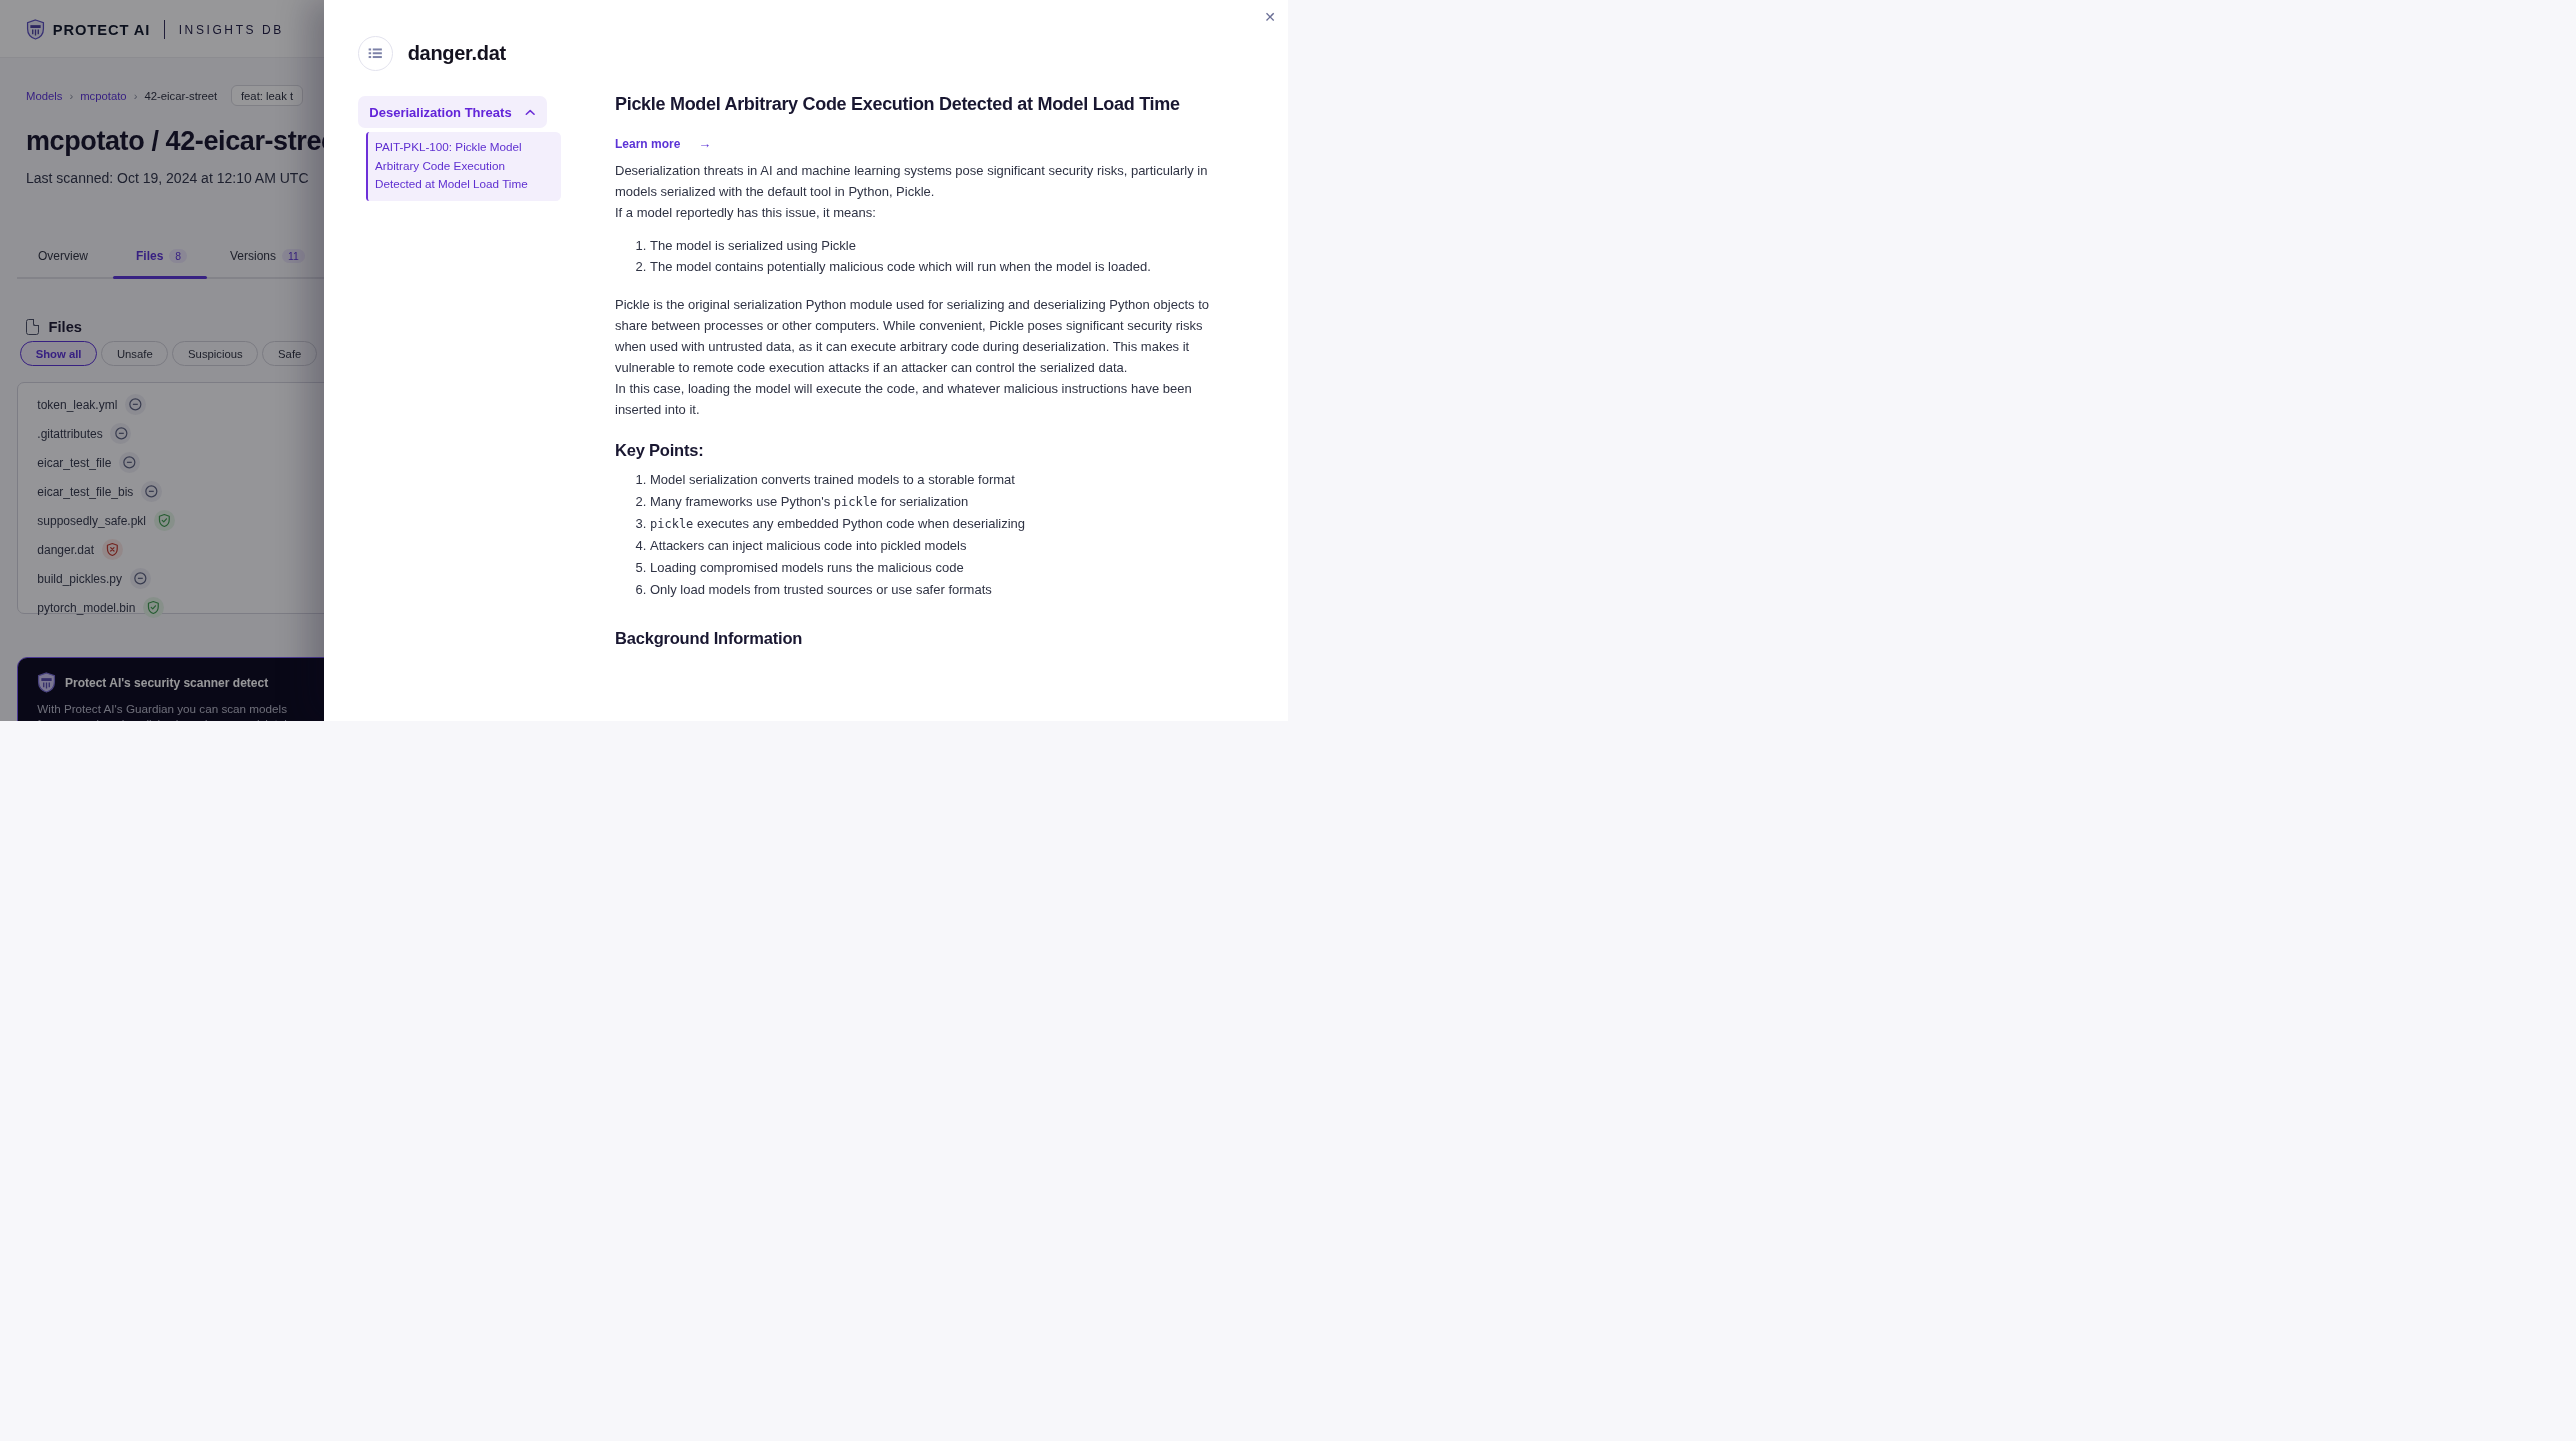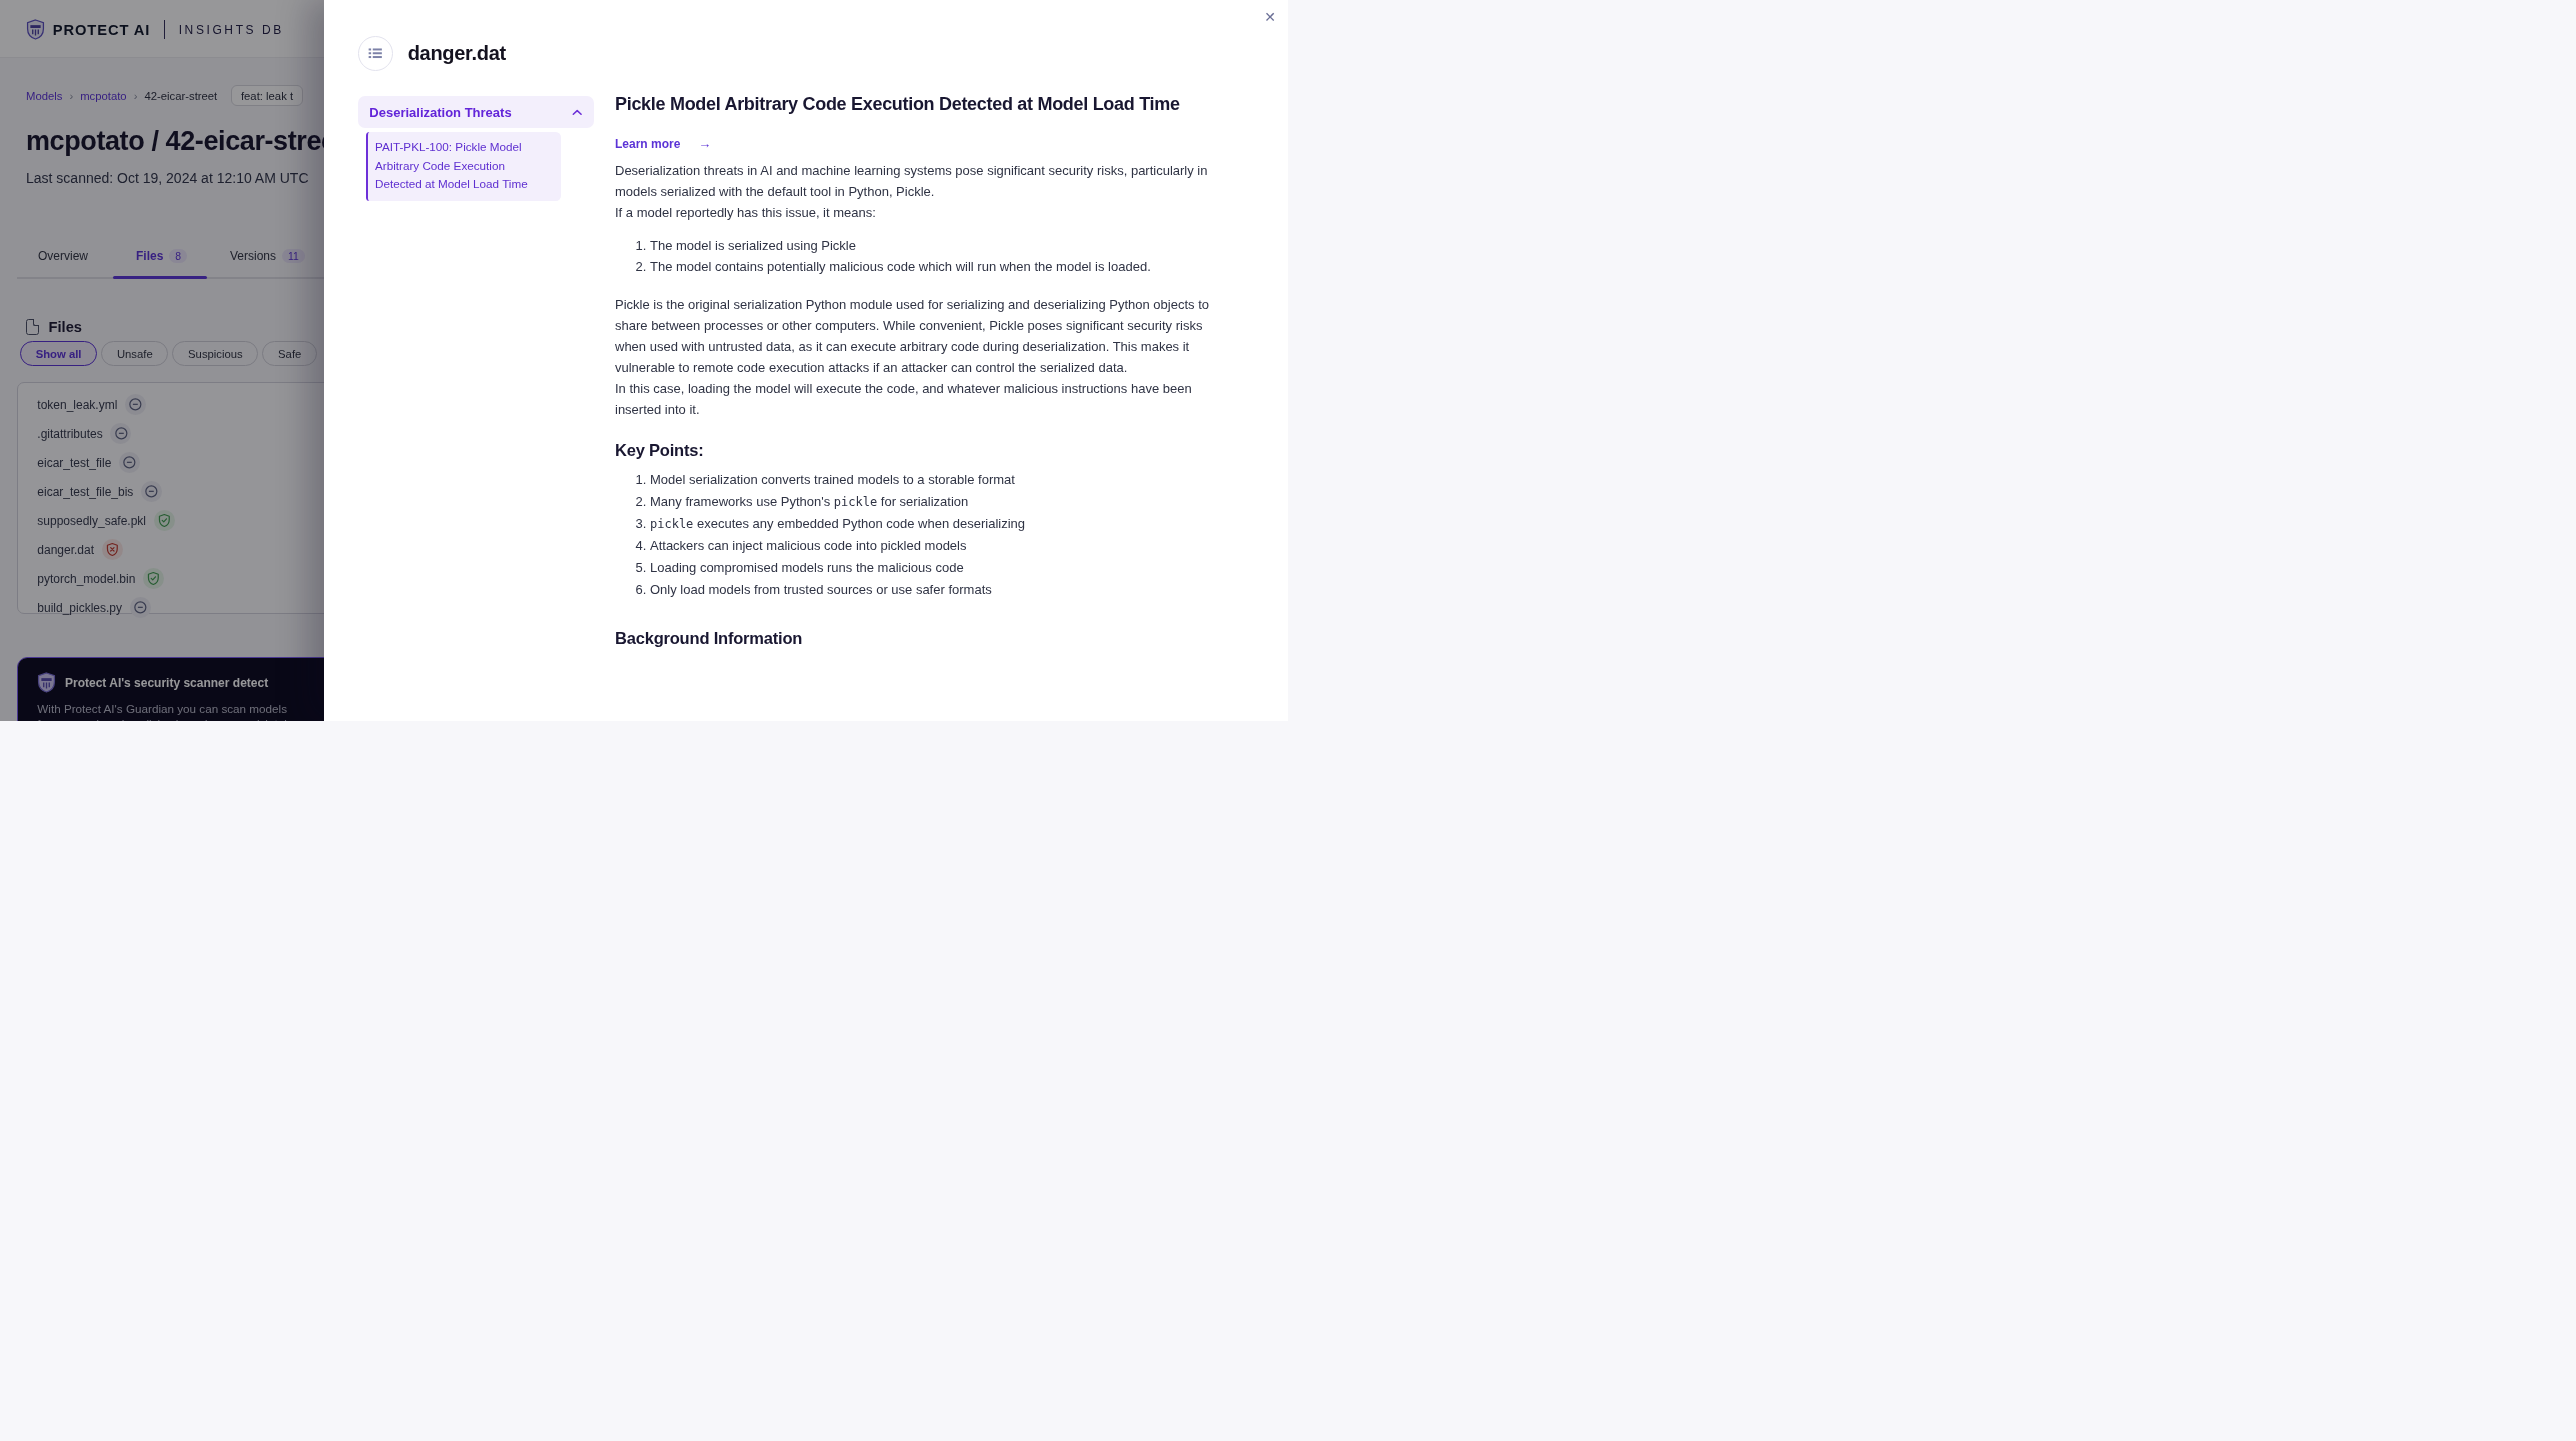--- a/index.html
+++ b/index.html
@@ -58,21 +58,21 @@
   
   .overlay { position:absolute; inset:0; background:rgba(8,8,12,0.42); z-index:10; }
   .modal { position:absolute; left:324px; top:0; right:0; bottom:0; background:#ffffff; z-index:20; box-shadow:-15.6px 0 31px rgba(10,8,30,0.25); }
 
   .modal-close { position:absolute; top:10.4px; right:12px; font-size:14px; color:#6b6f96; cursor:pointer; line-height:1; }
 
   .modal-head { position:absolute; left:34px; top:36px; display:flex; align-items:center; gap:14.7px; }
   .toc-btn { width:35px; height:35px; border:0.9px solid #e3e3ee; border-radius:50%; display:flex; align-items:center; justify-content:center; background:#fff; cursor:pointer; }
   .modal-title { font-size:20px; font-weight:800; letter-spacing:-0.3px; color:#14121f; }
 
-  .side-group { position:absolute; left:34px; top:96px; width:236px; height:32px; background:#f3effc; border-radius:7px; display:flex; align-items:center; justify-content:space-between; padding:0 11.3px; cursor:pointer; }
+  .side-group { position:absolute; left:34px; top:96px; width:189px; height:32px; background:#f3effc; border-radius:7px; display:flex; align-items:center; justify-content:space-between; padding:0 11.3px; cursor:pointer; }
   .side-group-label { font-size:13px; font-weight:600; color:#6325d9; }
   .side-item { position:absolute; left:42px; top:132px; width:195px; background:#f3effc; border-left:2.6px solid #6d30d8; border-radius:3.5px 5.2px 5.2px 3.5px; padding:6px 8.7px 7px 7px; font-size:11.7px; line-height:18.6px; color:#5e2fd0; font-weight:500; cursor:pointer; }
 
   .content { position:absolute; left:291px; top:0; width:641px; }
   .content h1 { margin-top:92px; font-size:18px; line-height:24px; font-weight:800; letter-spacing:-0.3px; color:#191731; white-space:nowrap; }
   .learn-more { margin-top:17.3px; height:17.3px; display:inline-flex; align-items:flex-end; gap:18px; color:#5b33d6; font-size:12px; font-weight:700; text-decoration:none; }
   .learn-arrow { font-size:13px; }
   .body-txt { font-size:13px; line-height:21px; color:#2f3344; }
   .p1 { margin-top:9px; width:606px; }
   .ol1 { margin:12px 0 0 0; padding-left:35px; width:606px; }
@@ -189,34 +189,34 @@
     <div class="file-row">
       <span class="file-name">danger.dat</span>
       <span class="st-ic st-unsafe">
           <svg viewBox="0 0 24 24">
             <path d="M12 2.5 L20 5.3 V11 C20 16.4 16.6 20.6 12 22 C7.4 20.6 4 16.4 4 11 V5.3 Z" fill="none" stroke="currentColor" stroke-width="2" stroke-linejoin="round"></path>
             <path d="M9.3 9.3 L14.7 14.7 M14.7 9.3 L9.3 14.7" stroke="currentColor" stroke-width="2" stroke-linecap="round"></path>
           </svg>
         </span>
     </div>
     <div class="file-row">
+      <span class="file-name">build_pickles.py</span>
+      <span class="st-ic st-neutral">
+          <svg viewBox="0 0 24 24">
+            <circle cx="12" cy="12" r="9" fill="none" stroke="currentColor" stroke-width="2"></circle>
+            <line x1="8" y1="12" x2="16" y2="12" stroke="currentColor" stroke-width="2"></line>
+          </svg>
+        </span>
+    </div>
+    <div class="file-row">
       <span class="file-name">pytorch_model.bin</span>
       <span class="st-ic st-safe">
           <svg viewBox="0 0 24 24">
             <path d="M12 2.5 L20 5.3 V11 C20 16.4 16.6 20.6 12 22 C7.4 20.6 4 16.4 4 11 V5.3 Z" fill="none" stroke="currentColor" stroke-width="2" stroke-linejoin="round"></path>
             <polyline points="8.5,12 11,14.5 15.5,9.5" fill="none" stroke="currentColor" stroke-width="2" stroke-linecap="round" stroke-linejoin="round"></polyline>
-          </svg>
-        </span>
-    </div>
-    <div class="file-row">
-      <span class="file-name">build_pickles.py</span>
-      <span class="st-ic st-neutral">
-          <svg viewBox="0 0 24 24">
-            <circle cx="12" cy="12" r="9" fill="none" stroke="currentColor" stroke-width="2"></circle>
-            <line x1="8" y1="12" x2="16" y2="12" stroke="currentColor" stroke-width="2"></line>
           </svg>
         </span>
     </div>
   </div>
 
   <div class="banner">
     <div class="banner-title-row">
       <svg class="shield-logo" viewBox="0 0 24 26">
         <path d="M12 1 L22 4.4 V12 C22 18.6 17.8 23.2 12 25 C6.2 23.2 2 18.6 2 12 V4.4 Z" fill="#cfc9f2" stroke="#7a6fd4" stroke-width="1.6"></path>
         <rect x="5.5" y="7.5" width="13" height="3.6" fill="#564aad"></rect>

